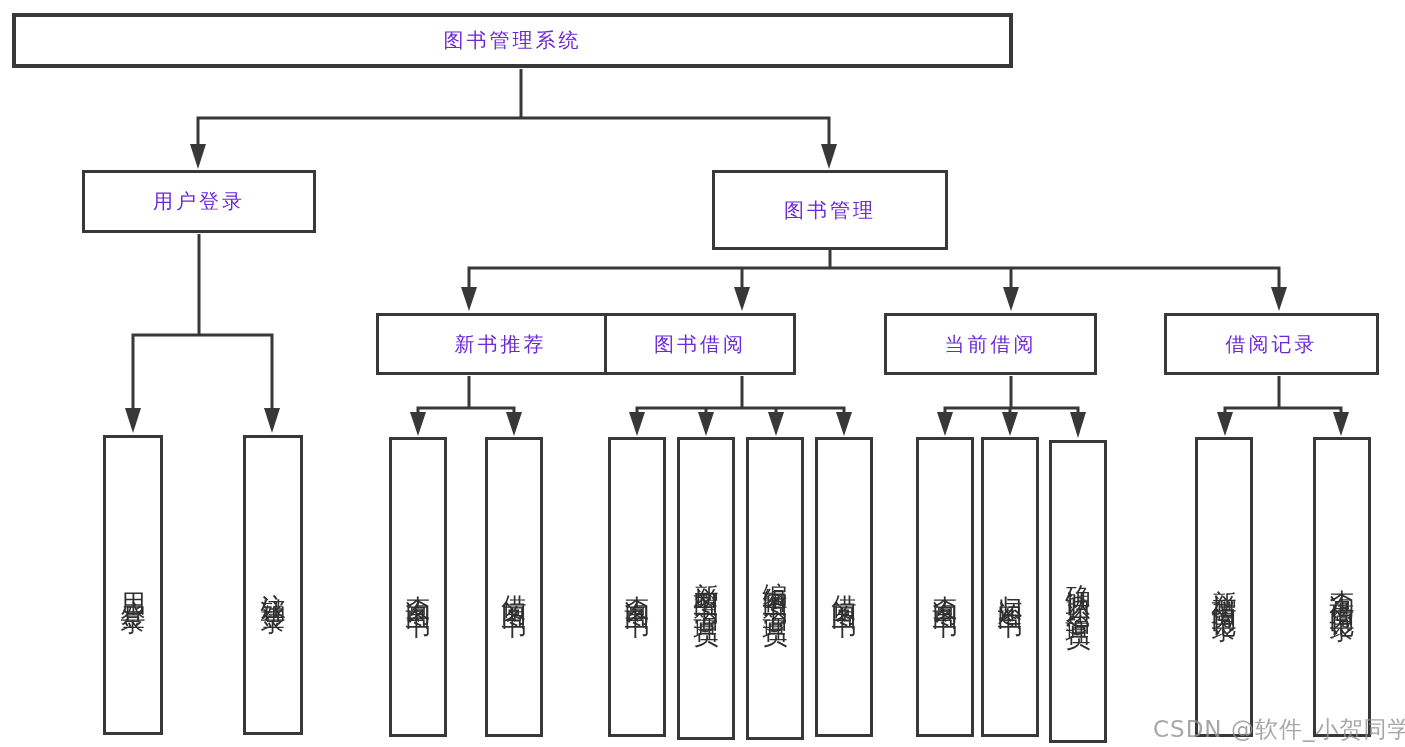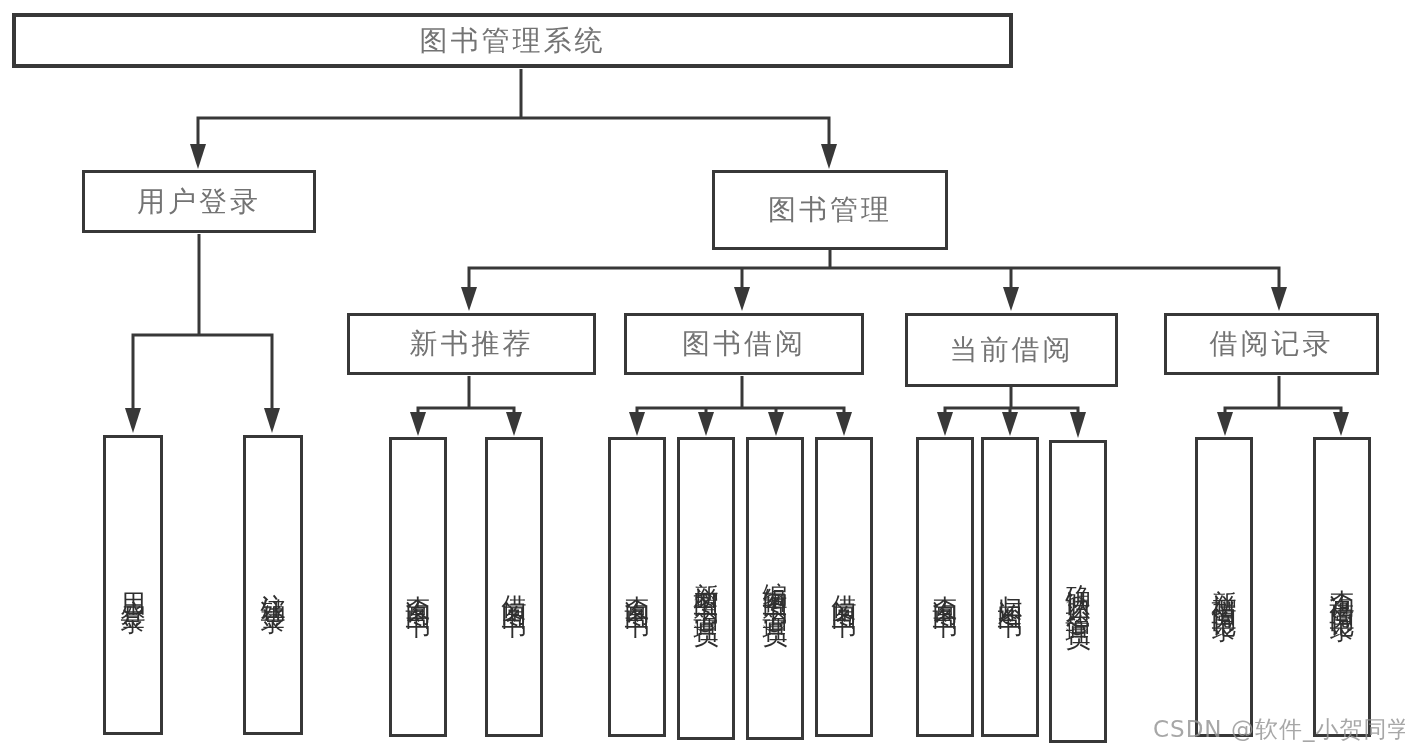--- a/index.html
+++ b/index.html
@@ -16,22 +16,22 @@
   .connectors path{stroke:#383838;stroke-width:3;fill:none;}
   .connectors polygon{fill:#383838;stroke:none;}
   .node{
     position:absolute;box-sizing:border-box;
     background:#ffffff;border:3px solid #383838;
     display:flex;align-items:center;justify-content:center;
     color:#2f2f2f;
   }
   .node.root{border-width:4px;}
   .hlbl{
-    font-size:28px;letter-spacing:3px;white-space:nowrap;
-    color:#737373;
+    font-size:20px;letter-spacing:3px;white-space:nowrap;
+    color:#6d28d9;
   }
   .vlbl{
     writing-mode:vertical-rl;text-orientation:mixed;
     font-size:25px;letter-spacing:6px;line-height:1;
     color:#2f2f2f;white-space:nowrap;
   }
   .watermark{
     position:absolute;left:1153px;top:714px;
     font-size:23px;letter-spacing:1px;white-space:nowrap;
     color:rgba(148,148,148,0.82);
@@ -109,27 +109,27 @@
     <span class="hlbl">图书管理系统</span>
   </div>
 
   <div class="node" style="left:82px;top:170px;width:234px;height:63px">
     <span class="hlbl">用户登录</span>
   </div>
   <div class="node" style="left:712px;top:170px;width:236px;height:80px">
     <span class="hlbl">图书管理</span>
   </div>
 
-  <div class="node" style="left:347px;top:313px;width:249px;height:62px">
+  <div class="node" style="left:376px;top:313px;width:249px;height:62px">
     <span class="hlbl">新书推荐</span>
   </div>
-  <div class="node" style="left:624px;top:313px;width:240px;height:62px">
+  <div class="node" style="left:604px;top:313px;width:192px;height:62px">
     <span class="hlbl">图书借阅</span>
   </div>
-  <div class="node" style="left:905px;top:313px;width:213px;height:74px">
+  <div class="node" style="left:884px;top:313px;width:213px;height:62px">
     <span class="hlbl">当前借阅</span>
   </div>
   <div class="node" style="left:1164px;top:313px;width:215px;height:62px">
     <span class="hlbl">借阅记录</span>
   </div>
 
   <div class="node" style="left:103px;top:435px;width:60px;height:300px">
     <span class="vlbl">用户登录</span>
   </div>
   <div class="node" style="left:243px;top:435px;width:60px;height:300px">

